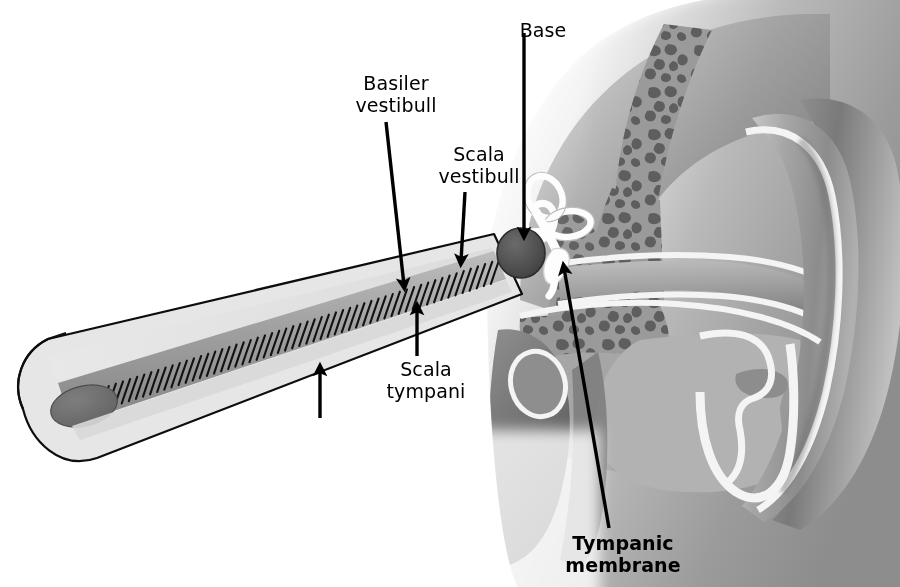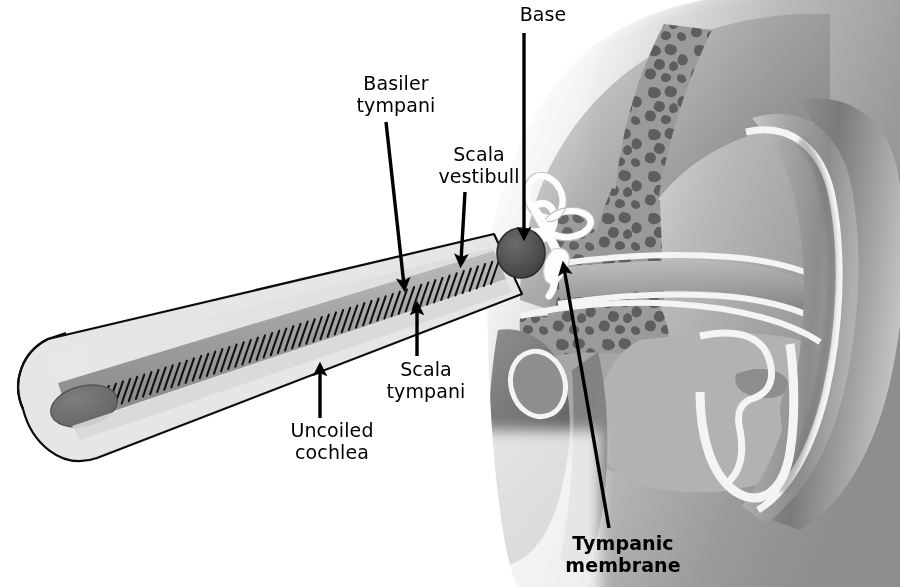--- a/index.html
+++ b/index.html
@@ -352,30 +352,28 @@
     <g stroke="#000000" stroke-width="3.4" fill="none">
       <line x1="524" y1="33" x2="524" y2="234" marker-end="url(#arrowEnd)"></line>
       <line x1="386" y1="122" x2="404" y2="285" marker-end="url(#arrowEnd)"></line>
       <line x1="465" y1="192" x2="461" y2="261" marker-end="url(#arrowEnd)"></line>
       <line x1="417" y1="356" x2="417" y2="308" marker-end="url(#arrowEnd)"></line>
       <line x1="320" y1="418" x2="320" y2="369" marker-end="url(#arrowEnd)"></line>
       <line x1="609" y1="528" x2="564" y2="268" marker-end="url(#arrowEnd)"></line>
     </g>
   </svg>
 
-  <div class="label" style="left:503px; top:4px;   width:80px;">Base</div>
+  <div class="label" style="left:503px; top:20px;   width:80px;">Base</div>
 
   <div class="label" style="left:331px; top:73px;  width:130px;">Basiler
-tympani</div>
+vestibull</div>
 
   <div class="label" style="left:425px; top:144px; width:108px;">Scala
 vestibull</div>
 
   <div class="label" style="left:372px; top:359px; width:108px;">Scala
 tympani</div>
 
-  <div class="label" style="left:272px; top:420px; width:120px;">Uncoiled
-cochlea</div>
 
   <div class="label" style="left:556px; top:533px; width:134px;font-weight:bold;">Tympanic
 membrane</div>
 
 </div>
 
 </body></html>

